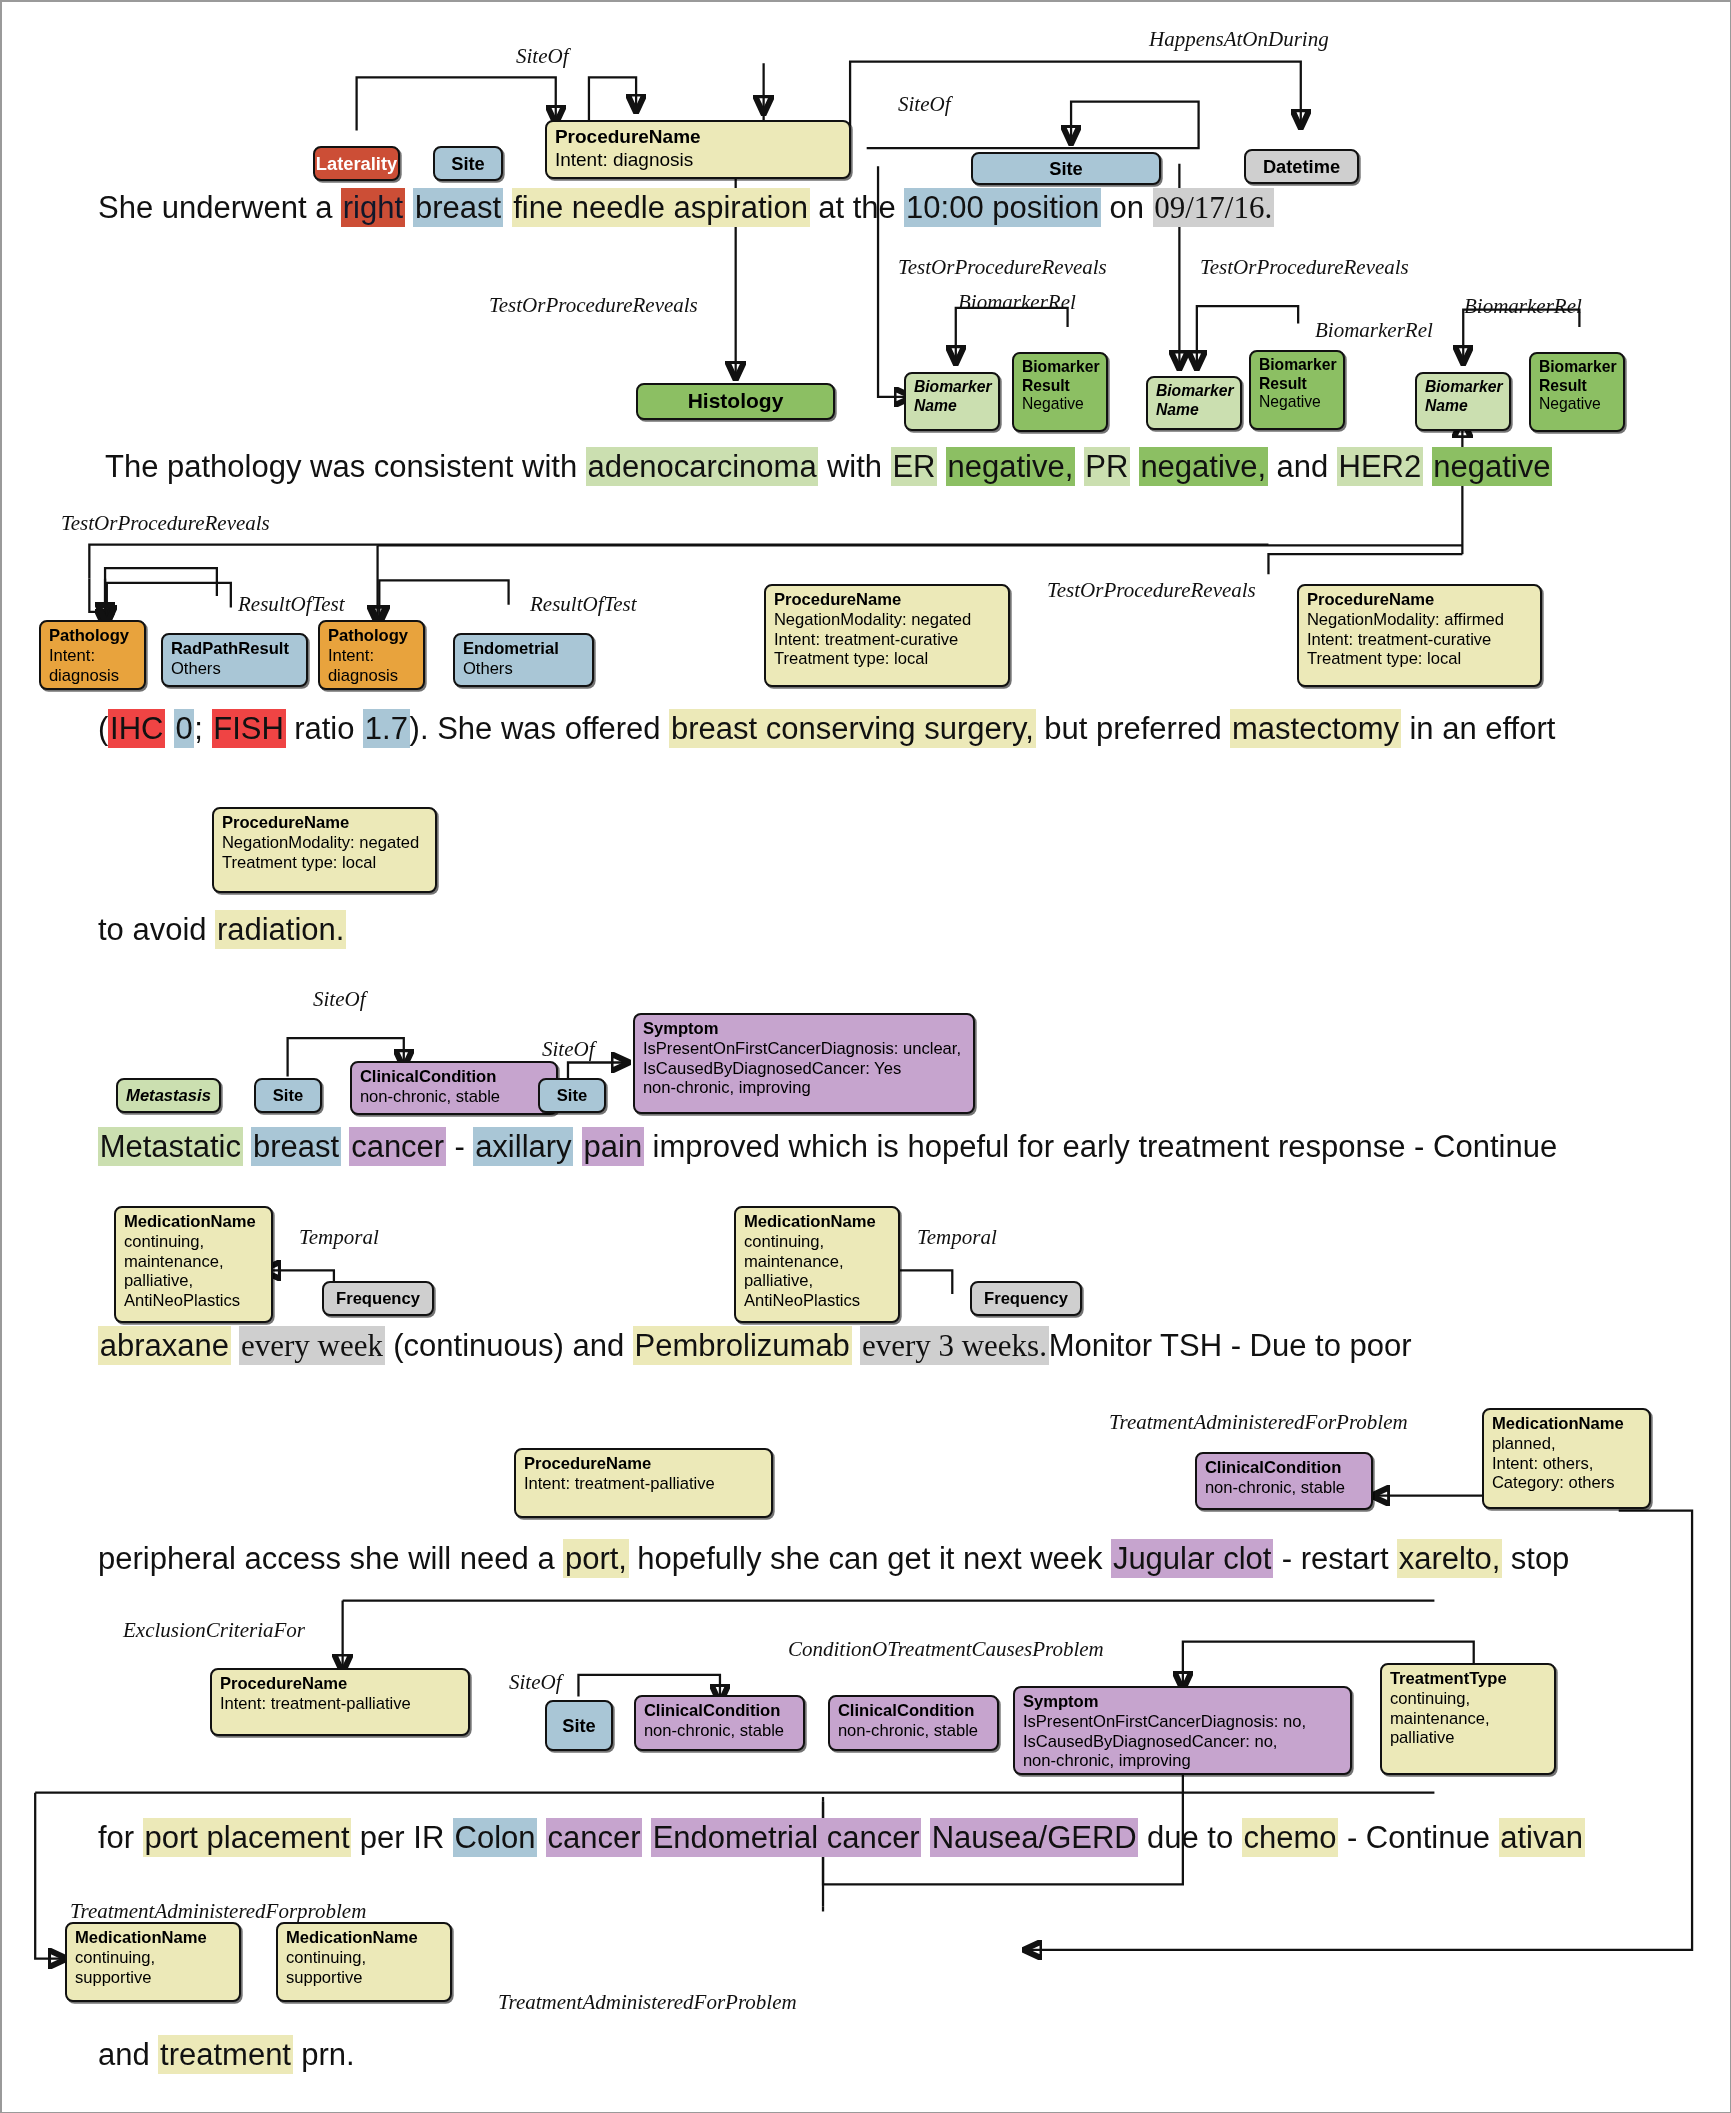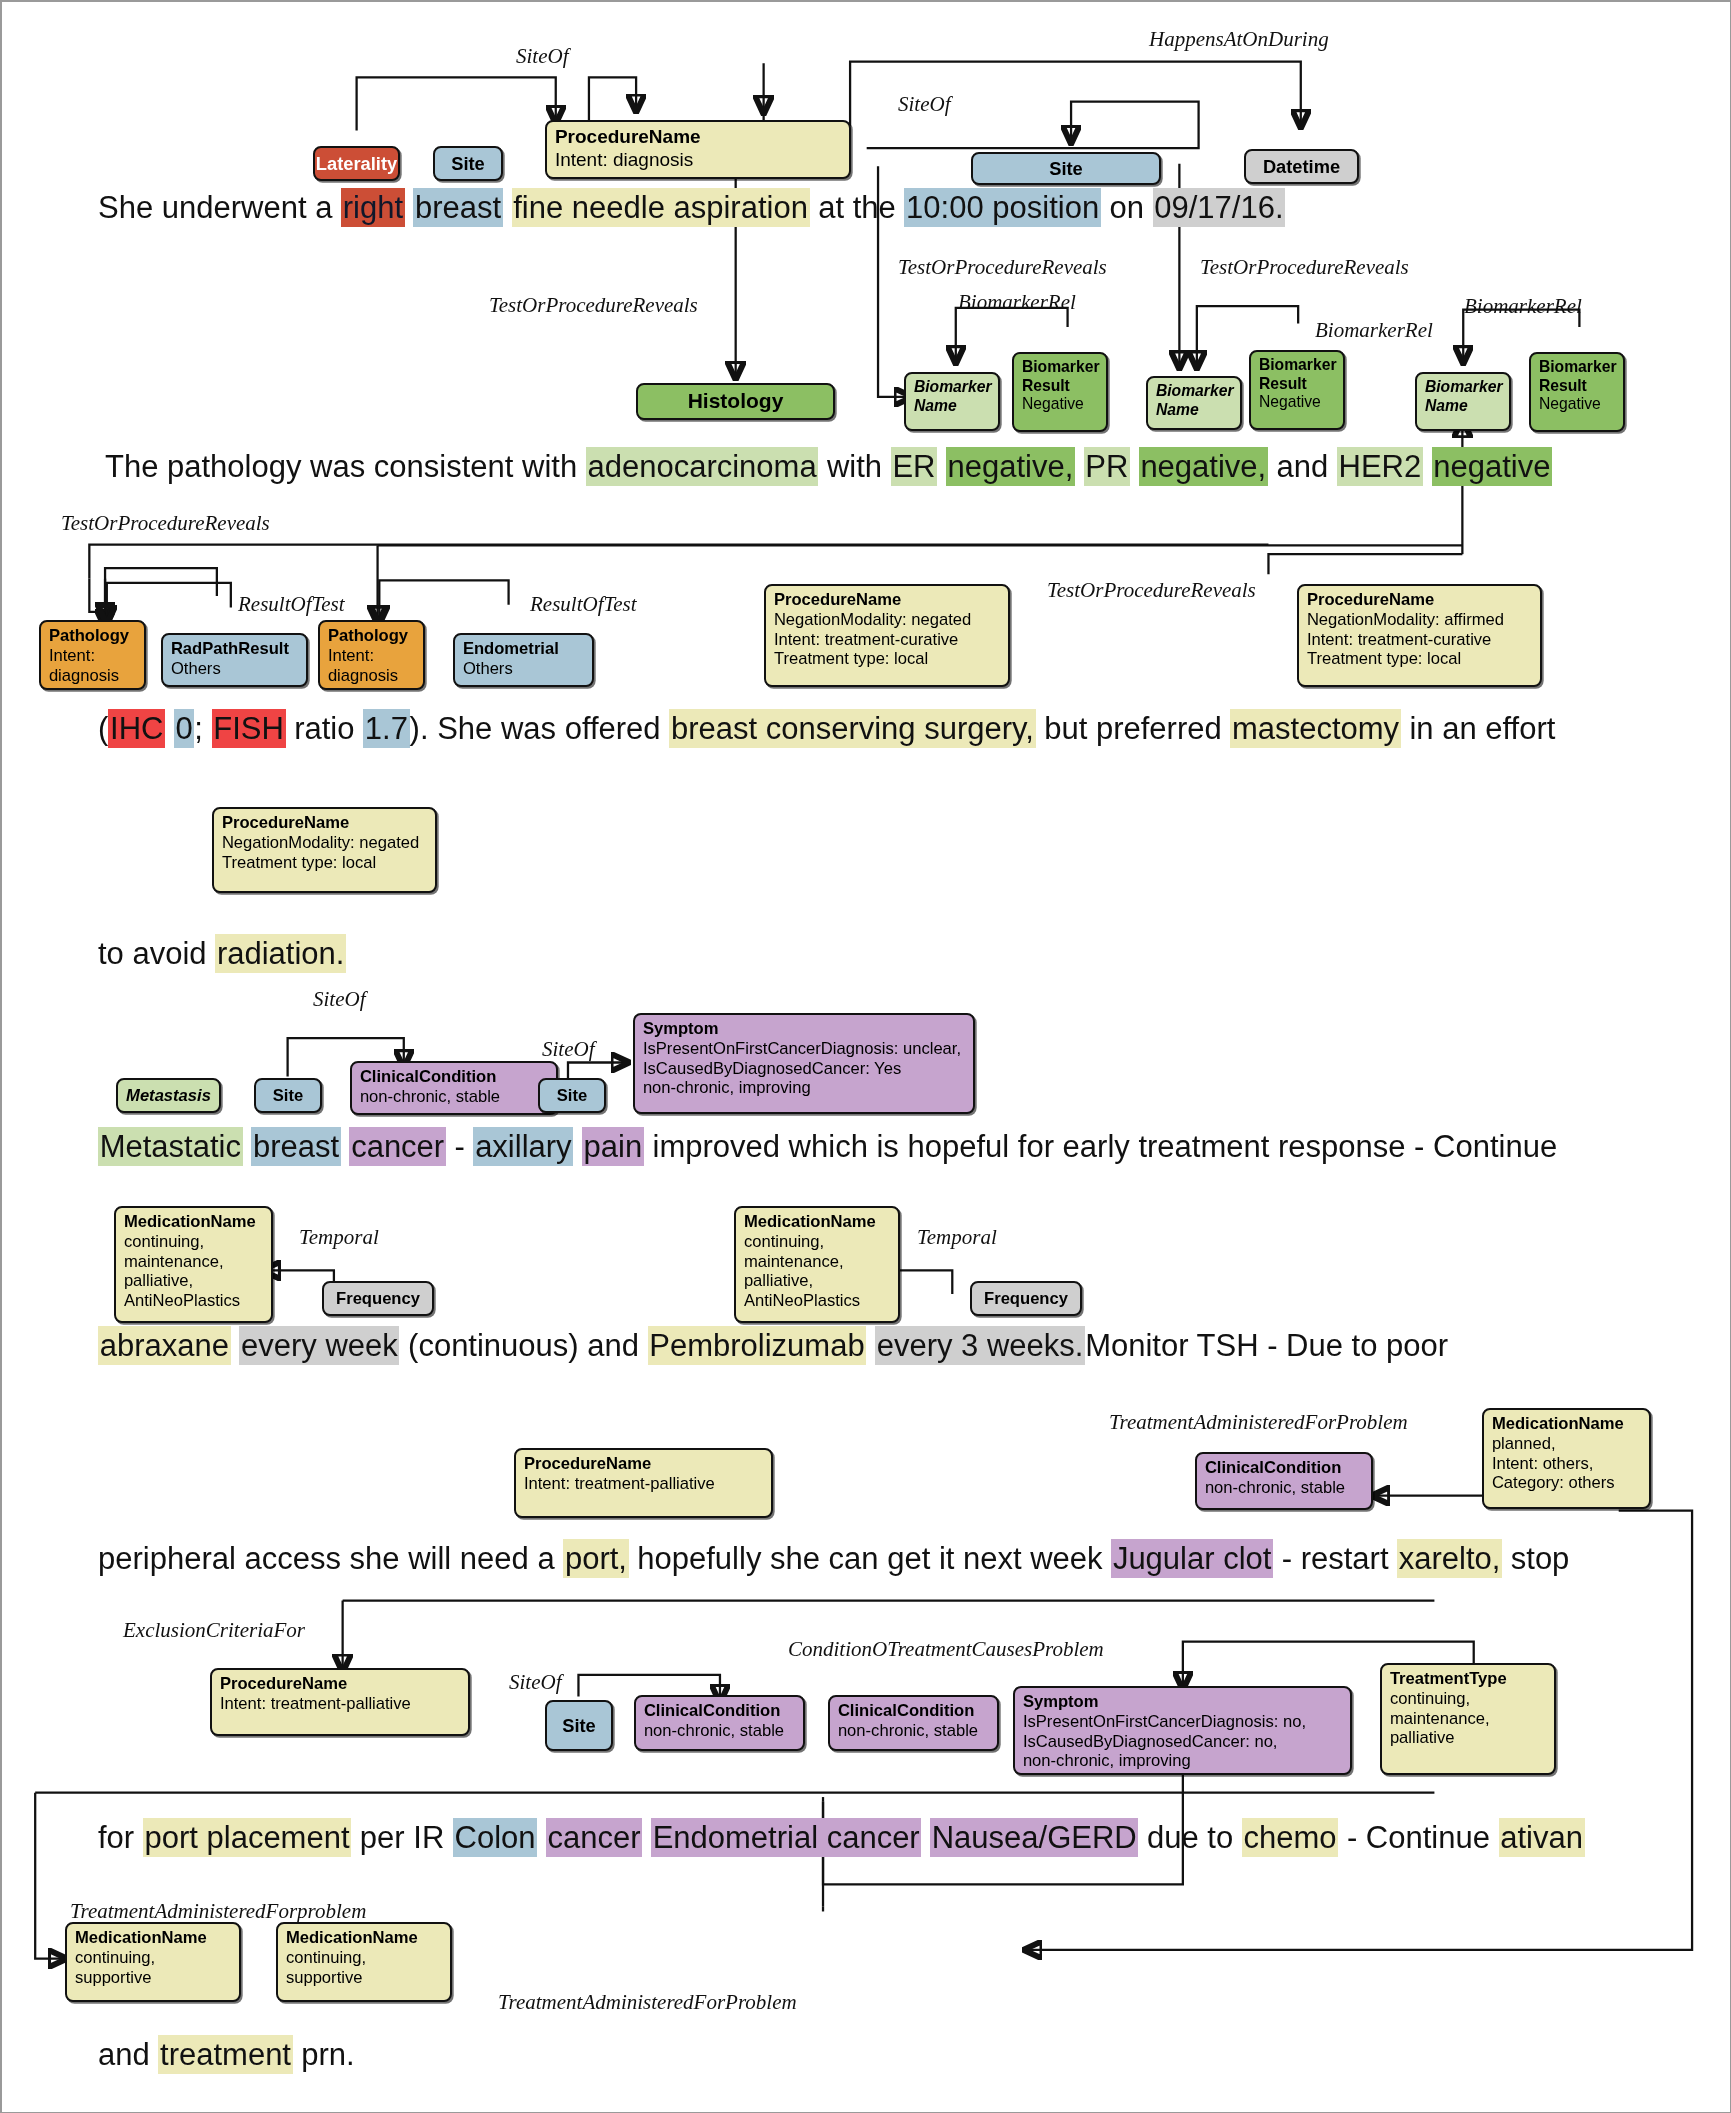--- a/index.html
+++ b/index.html
@@ -21,21 +21,21 @@
   .c-orange{background:#e8a33d;}
   .c-purple{background:#c6a4ce;}
   .ctr{display:flex;align-items:center;justify-content:center;text-align:center;}
   
   .nline{position:absolute;white-space:nowrap;font-size:31px;color:#111;
          font-family:"Liberation Sans", sans-serif;}
   .nline .hl{padding:1.7px 1.7px;}
   .h-yellow{background:#ece9b8;}
   .h-blue  {background:#a9c6d6;}
   .h-red   {background:#cc4e36;color:#0f172a;}
-  .h-grey  {background:#cfcfcf;}
+  .h-grey  {background:#cfcfcf;font-family:Liberation Serif, serif;}
   .h-greenD{background:#8cbf63;}
   .h-greenL{background:#cbdfb0;}
   .h-orange{background:#ef4444;}
   .h-purple{background:#c6a4ce;}
   
   .rel{position:absolute;font-family:"Liberation Serif", serif;font-style:italic;
        font-size:21px;color:#111;white-space:nowrap;}
   
   #edges{position:absolute;left:0;top:0;width:1732px;height:2114px;pointer-events:none;}
   #edges path,#edges line{fill:none;stroke:#111;stroke-width:2.6;}
@@ -114,21 +114,21 @@
     <path d="M940,2060 L940,2180"></path>
     <path d="M38,2050 L38,2240 L72,2240" marker-end="url(#ah)"></path>
     <path d="M38,2050 L1640,2050"></path>
 
     <path d="M940,2180 L940,2186"></path>
   </svg>
 
   <div class="nline" style="left:96px; top:188px;"><span>She underwent a </span><span class="hl h-red">right</span><span> </span><span class="hl h-blue">breast</span><span> </span><span class="hl h-yellow">fine needle aspiration</span><span> at the </span><span class="hl h-blue">10:00 position</span><span> on </span><span class="hl h-grey">09/17/16.</span></div>
   <div class="nline" style="left:103px; top:447px;"><span>The pathology was consistent with </span><span class="hl h-greenL">adenocarcinoma</span><span> with </span><span class="hl h-greenL">ER</span><span> </span><span class="hl h-greenD">negative,</span><span> </span><span class="hl h-greenL">PR</span><span> </span><span class="hl h-greenD">negative,</span><span> and </span><span class="hl h-greenL">HER2</span><span> </span><span class="hl h-greenD">negative</span></div>
   <div class="nline" style="left:96px; top:709px;"><span>(</span><span class="hl h-orange">IHC</span><span> </span><span class="hl h-blue">0</span><span>; </span><span class="hl h-orange">FISH</span><span> ratio </span><span class="hl h-blue">1.7</span><span>). She was offered </span><span class="hl h-yellow">breast conserving surgery,</span><span> but preferred </span><span class="hl h-yellow">mastectomy</span><span> in an effort</span></div>
-  <div class="nline" style="left:96px; top:910px;margin-top:24px;"><span>to avoid </span><span class="hl h-yellow">radiation.</span></div>
+  <div class="nline" style="left:96px; top:910px;"><span>to avoid </span><span class="hl h-yellow">radiation.</span></div>
   <div class="nline" style="left:96px; top:1127px;"><span class="hl h-greenL">Metastatic</span><span> </span><span class="hl h-blue">breast</span><span> </span><span class="hl h-purple">cancer</span><span> - </span><span class="hl h-blue">axillary</span><span> </span><span class="hl h-purple">pain</span><span> improved which is hopeful for early treatment response - Continue</span></div>
   <div class="nline" style="left:96px; top:1326px;"><span class="hl h-yellow">abraxane</span><span> </span><span class="hl h-grey">every week</span><span> (continuous) and </span><span class="hl h-yellow">Pembrolizumab</span><span> </span><span class="hl h-grey">every 3 weeks.</span><span>Monitor TSH - Due to poor</span></div>
   <div class="nline" style="left:96px; top:1539px;"><span>peripheral access she will need a </span><span class="hl h-yellow">port,</span><span> hopefully she can get it next week </span><span class="hl h-purple">Jugular clot</span><span> - restart </span><span class="hl h-yellow">xarelto,</span><span> stop</span></div>
   <div class="nline" style="left:96px; top:1818px;"><span>for </span><span class="hl h-yellow">port placement</span><span> per IR </span><span class="hl h-blue">Colon</span><span> </span><span class="hl h-purple">cancer</span><span> </span><span class="hl h-purple">Endometrial cancer</span><span> </span><span class="hl h-purple">Nausea/GERD</span><span> due to </span><span class="hl h-yellow">chemo</span><span> - Continue </span><span class="hl h-yellow">ativan</span></div>
   <div class="nline" style="left:96px; top:2035px;"><span>and </span><span class="hl h-yellow">treatment</span><span> prn.</span></div>
 
   <div class="rel" style="left:514px;  top:42px;">SiteOf</div>
   <div class="rel" style="left:1147px; top:24.5px;">HappensAtOnDuring</div>
   <div class="rel" style="left:896px; top:90px;">SiteOf</div>
   <div class="rel" style="left:487px;  top:291px;">TestOrProcedureReveals</div>

